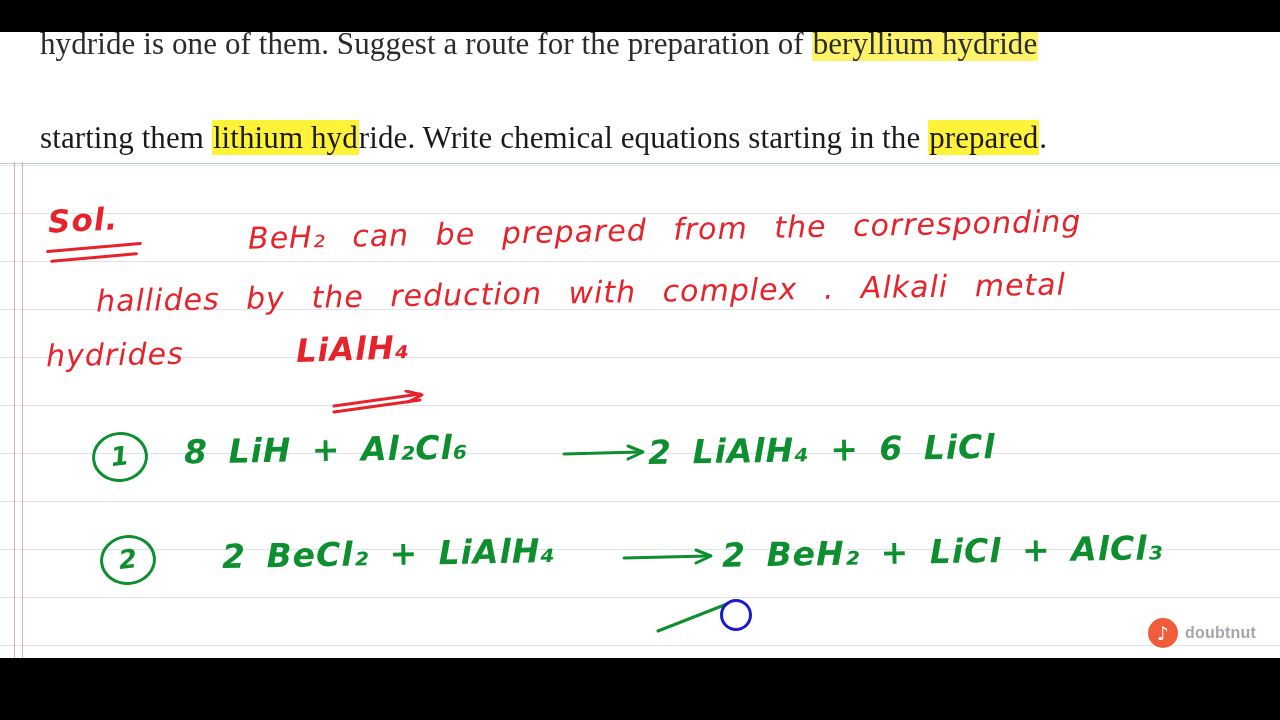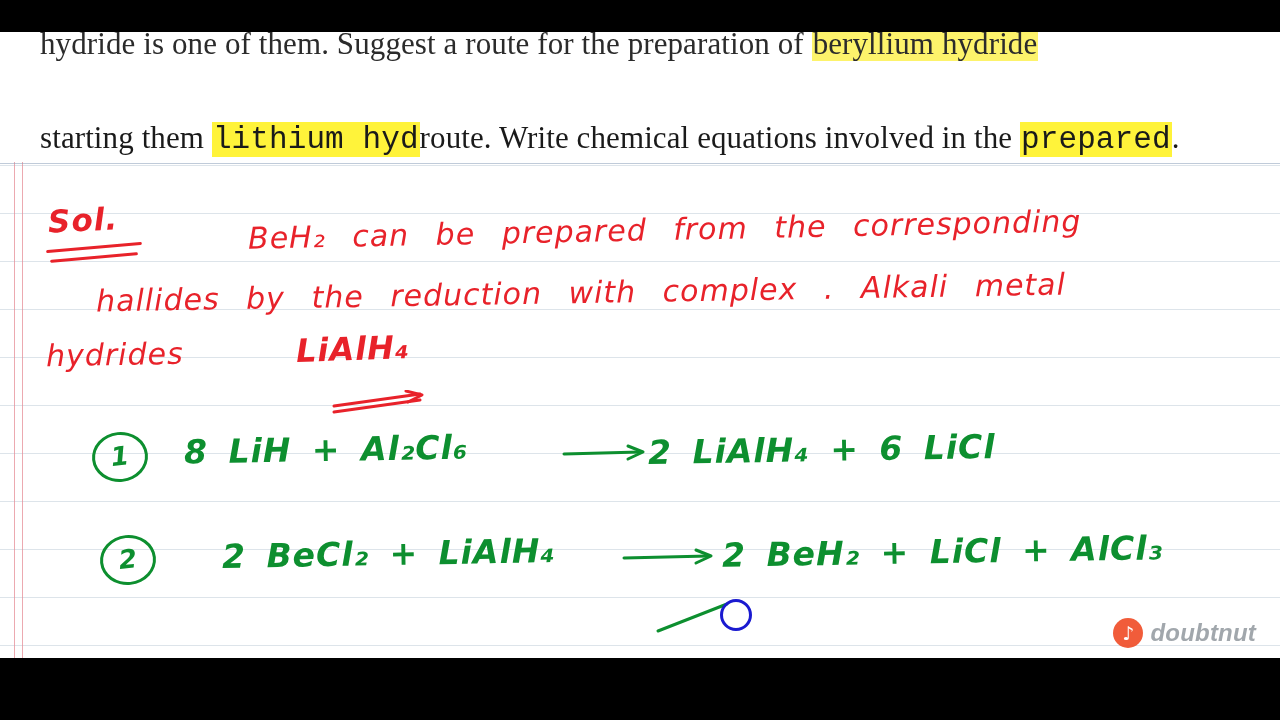--- a/index.html
+++ b/index.html
@@ -90,21 +90,20 @@
   .printed-line.l1 {
     top: -6px;
     color: #2b2b2b;
   }
   .printed-line.l2 {
     top: 88px;
   }
   .hl {
     background: #fff33a;
     padding: 0 1px;
-    font-family: Liberation Mono, monospace;
   }
   .hl-soft {
     background: #fdf36b;
     padding: 0 1px;
   }
   
   #printed-underline {
     position: absolute;
     left: 0;
     top: 131px;
@@ -255,43 +254,42 @@
     display: flex;
     align-items: center;
     justify-content: center;
     color: #fff;
     font-size: 19px;
     font-weight: 700;
     font-family: "DejaVu Sans", sans-serif;
   }
   #watermark .wtext {
     font-family: "Liberation Sans", sans-serif;
-    font-size: 24px;
+    font-size: 16px;
     color: #9aa0a6;
     font-weight: 600;
     letter-spacing: 0.2px;
-    font-style: italic;
   }
 </style>
 </head>
 <body>
 
 <div id="stage">
 
   <div class="bar top"></div>
 
   <div id="page">
 
     <div id="rules"></div>
     <div class="margin-line m1"></div>
     <div class="margin-line m2"></div>
 
     <div id="printed">
       <div class="printed-line l1"><span>hydride is one of them. Suggest a route for the preparation of </span><span class="hl-soft">beryllium hydride</span></div>
-      <div class="printed-line l2"><span>starting them </span><span class="hl">lithium hyd</span><span>route. Write chemical equations involved in the </span><span class="hl">prepared</span><span>.</span></div>
+      <div class="printed-line l2"><span>starting them </span><span class="hl">lithium hyd</span><span>ride. Write chemical equations starting in the </span><span class="hl">prepared</span><span>.</span></div>
     </div>
     <div id="printed-underline"></div>
 
     <div class="hand red hw-sol">Sol.</div>
     <div class="sol-underline u1"></div>
     <div class="sol-underline u2"></div>
 
     <div class="hand red hw-line1">BeH₂ can be prepared from the corresponding</div>
     <div class="hand red hw-line2">hallides by the reduction with complex . Alkali metal</div>
     <div class="hand red hw-line3">hydrides</div>

